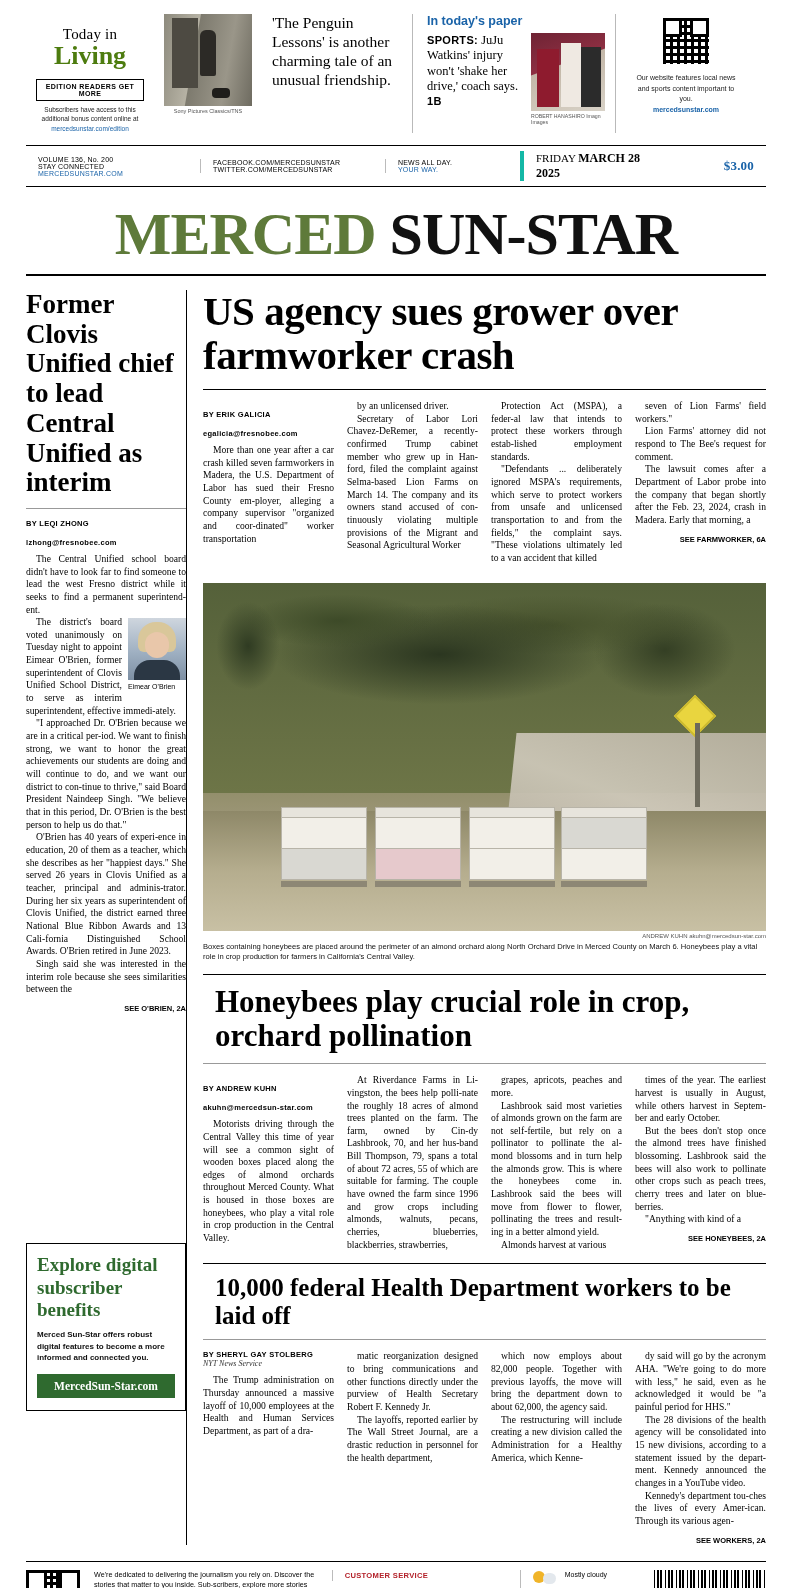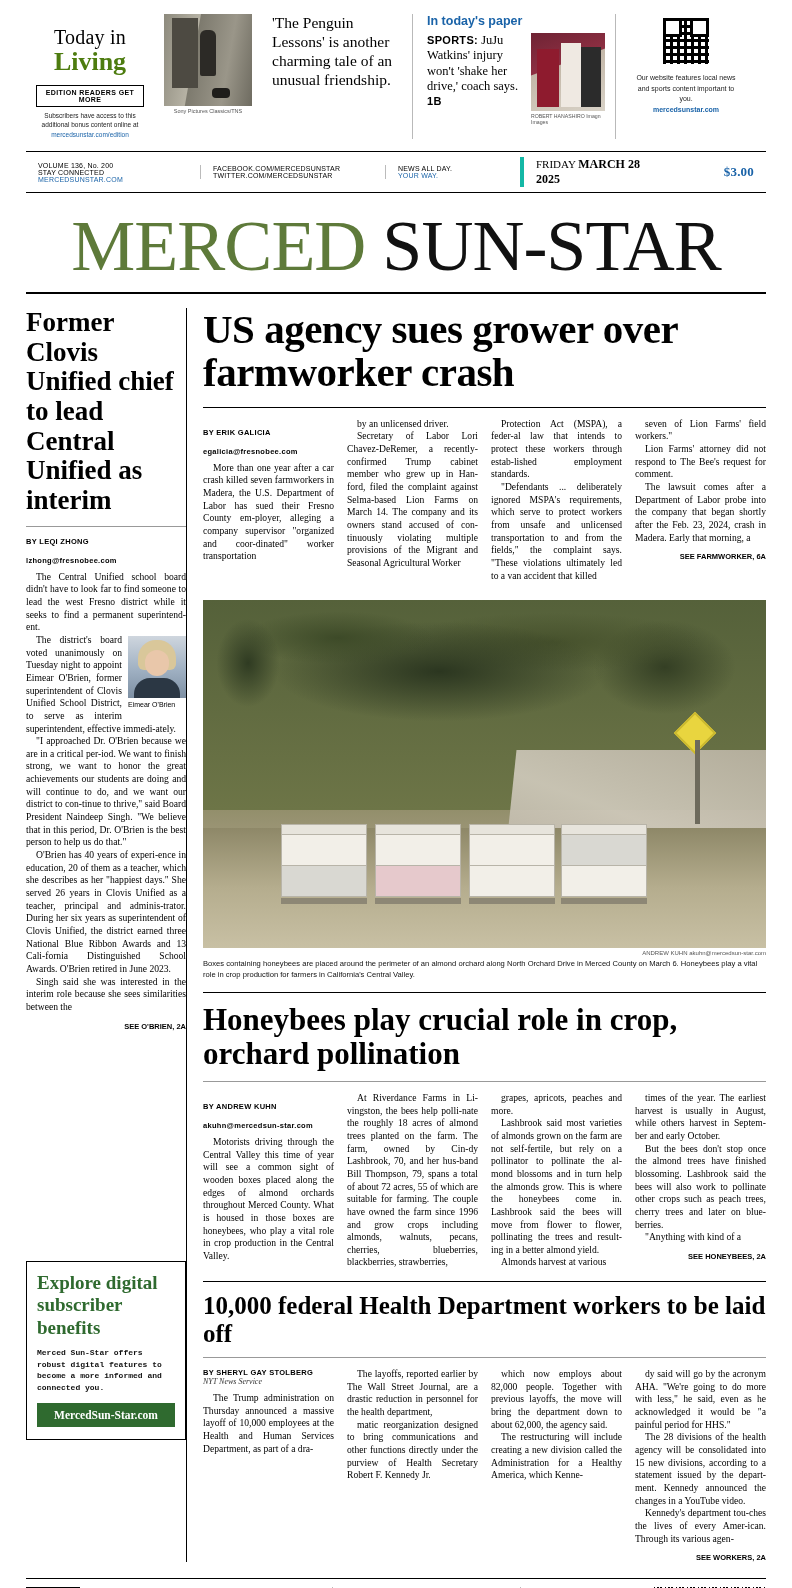--- a/index.html
+++ b/index.html
@@ -14,21 +14,21 @@
 
   
   .teaser{
     display:flex;
     align-items:stretch;
     padding:14px 26px 6px 26px;
     gap:0;
   }
   .teaser-cell{padding:0 10px;}
   .t-today{width:108px; text-align:center; padding-top:12px;}
-  .t-today .t-line1{font-family:"Liberation Serif",serif; font-size:20px; letter-spacing:.2px;}
+  .t-today .t-line1{font-family:"Liberation Serif",serif; font-size:15px; letter-spacing:.2px;}
   .t-today .t-line2{font-family:"Liberation Serif",serif; font-size:26px; font-weight:bold; color:#4d7c0f; line-height:1;}
   .t-edition{border:1px solid #000; margin-top:10px; padding:3px 2px; font-family:"Liberation Sans",sans-serif; font-size:7px; font-weight:bold; letter-spacing:.4px;}
   .t-edition-sub{font-family:"Liberation Sans",sans-serif; font-size:6.5px; line-height:1.45; margin-top:4px; color:#222;}
   .t-edition-sub a{color:#1a63a8; text-decoration:none;}
 
   .t-photo{width:88px;}
   .t-photo .ph{width:88px; height:92px; background:#6c6a60; position:relative; overflow:hidden;}
   .t-photo .ph .wall{position:absolute;inset:0;background:
       linear-gradient(100deg,#8d8a7d 0%,#b6b2a4 35%,#7d7a6e 36%,#9a9689 70%,#6e6b60 100%);}
   .t-photo .ph .door{position:absolute; left:8px; top:4px; width:26px; height:70px; background:#4d4a42;}
@@ -83,21 +83,21 @@
   .folio .c5{width:70px; text-align:right; font-family:"Liberation Serif",serif; font-size:13px; font-weight:bold;}
   .folio .blue{color:#1a63a8;}
 
   
   .nameplate{
     text-align:center; padding:18px 0 10px 0;
     border-bottom:2px solid #000; margin:0 26px;
   }
   .nameplate .np{
     font-family:"Liberation Serif",serif;
-    font-weight:normal; font-size:72px; letter-spacing:-1px; line-height:.98;
+    font-weight:bold; font-size:60px; letter-spacing:-1px; line-height:.98;
   }
   .np .merced{color:#5e7a3a;}
   .np .sunstar{color:#111;}
 
   
   .content{display:flex; padding:0 26px; margin-top:14px;}
   .col-left{width:160px; padding-right:0; border-right:1px solid #000;}
   .col-main{flex:1; padding-left:16px;}
 
   .lede-hed{
@@ -157,21 +157,21 @@
   .hive .stand{height:6px; background:#8d8775; margin-top:1px;}
   .h1{left:78px;} .h2{left:172px;} .h3{left:266px;} .h4{left:358px;}
   .photo-credit{font-family:"Liberation Sans",sans-serif; font-size:6px; color:#555; text-align:right; margin-top:2px;}
   .photo-cap{font-family:"Liberation Sans",sans-serif; font-size:7.6px; line-height:1.35; margin-top:3px; color:#111;}
 
   
   .promo{
     border:1px solid #000; margin-top:16px; padding:10px 10px 12px 10px; text-align:left;
   }
   .promo h4{font-family:"Liberation Serif",serif; font-size:19px; color:#2f6a2f; margin:0 0 7px 0; line-height:1.2;}
-  .promo p{font-family:Liberation Mono, monospace; font-size:8px; line-height:1.45; margin:0; color:#111; font-weight:bold;}
+  .promo p{font-family:Liberation Sans, sans-serif; font-size:8px; line-height:1.45; margin:0; color:#111; font-weight:bold;}
   .promo .btn{margin-top:10px; background:#2f6a2f; color:#fff; font-family:"Liberation Serif",serif; font-weight:bold; font-size:11.5px; text-align:center; padding:6px 4px;}
 
   
   .bottombar{
     margin:16px 26px 10px 26px; border-top:1px solid #000; padding-top:8px;
     display:flex; align-items:flex-start; gap:14px;
   }
   .bb-qr{width:58px;}
   .bb-qr .qr2{width:54px;height:54px;background:#fff;position:relative;
      background-image:linear-gradient(90deg,#000 50%,transparent 50%),linear-gradient(#000 50%,transparent 50%);
@@ -185,21 +185,21 @@
   .cloud{width:26px;height:20px;position:relative;}
   .cloud .sun{position:absolute;left:0;top:1px;width:12px;height:12px;background:#f0b429;border-radius:50%;}
   .cloud .c2{position:absolute;left:10px;top:3px;width:13px;height:11px;background:#e3e8ed;border-radius:7px;}
   .bb-weather .wt{font-family:"Liberation Sans",sans-serif; font-size:7px; line-height:1.4;}
   .barcode{margin-left:auto; width:112px; text-align:center;}
   .bars{height:44px; width:112px;
     background-image:repeating-linear-gradient(90deg,#000 0 1px,#fff 1px 3px,#000 3px 5px,#fff 5px 6px,#000 6px 8px,#fff 8px 11px);
   }
 
   .sec-hed{
-    font-family:"Liberation Serif",serif; font-weight:bold; font-size:31px; line-height:1.1; margin:0 0 10px 0;
+    font-family:"Liberation Serif",serif; font-weight:bold; font-size:31px; line-height:1.1; margin:0 0 10px 12px;
   }
   .sec-hed.small{font-size:25px;}
   .small-caps-byline{font-family:"Liberation Sans",sans-serif; font-size:7.5px; font-weight:bold; letter-spacing:.3px;}
   .org{font-family:"Liberation Serif",serif; font-style:italic; font-size:8px; color:#333;}
 </style>
 </head>
 <body>
 
 <div class="page">
 
@@ -430,22 +430,22 @@
       <div class="cols4">
         <div>
           <div class="small-caps-byline">BY SHERYL GAY STOLBERG</div>
           <div class="org">NYT News Service</div>
           <div class="bodytext" style="margin-top:6px;">
             <p>The Trump administration on Thursday announced a massive layoff of 10,000 employees at the Health and Human Services Department, as part of a dra-</p>
           </div>
         </div>
         <div>
           <div class="bodytext">
+            <p>matic reorganization designed to bring communications and other functions directly under the purview of Health Secretary Robert F. Kennedy Jr.</p>
             <p>The layoffs, reported earlier by The Wall Street Journal, are a drastic reduction in personnel for the health department,</p>
-            <p>matic reorganization designed to bring communications and other functions directly under the purview of Health Secretary Robert F. Kennedy Jr.</p>
           </div>
         </div>
         <div>
           <div class="bodytext">
             <p>which now employs about 82,000 people. Together with previous layoffs, the move will bring the department down to about 62,000, the agency said.</p>
             <p>The restructuring will include creating a new division called the Administration for a Healthy America, which Kenne-</p>
           </div>
         </div>
         <div>
           <div class="bodytext">

